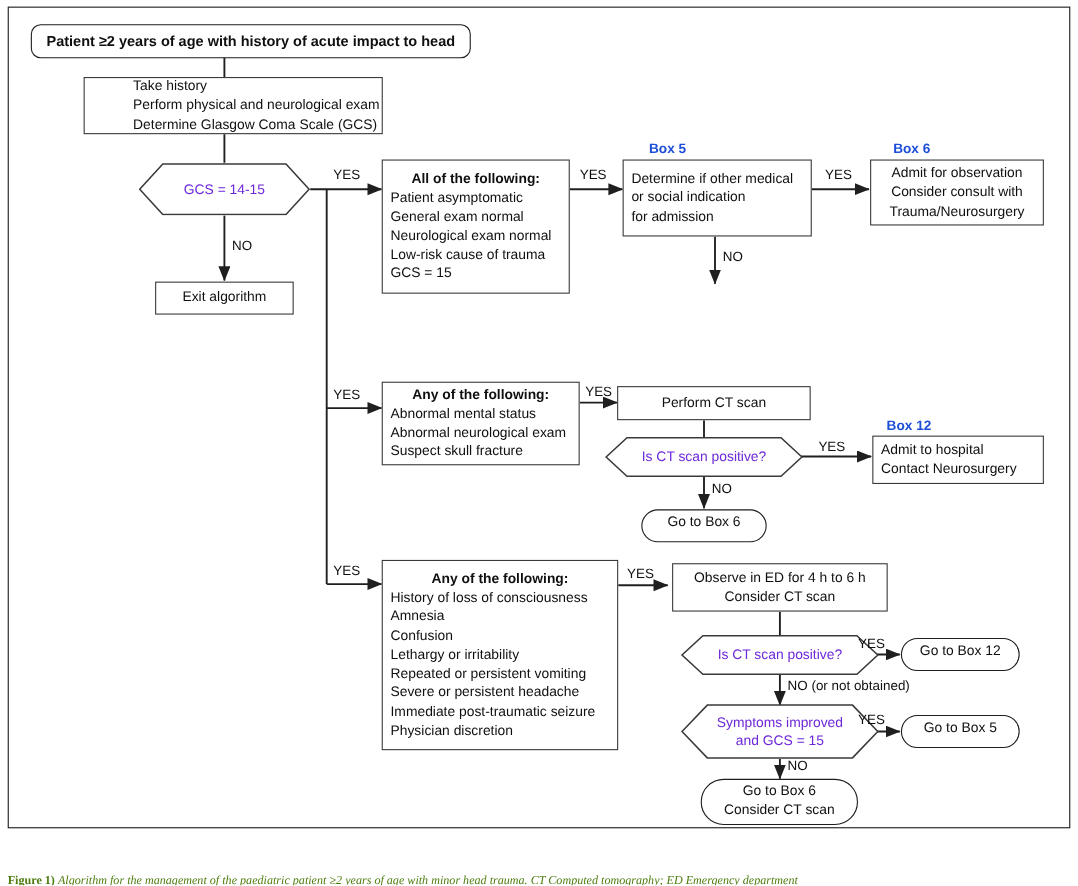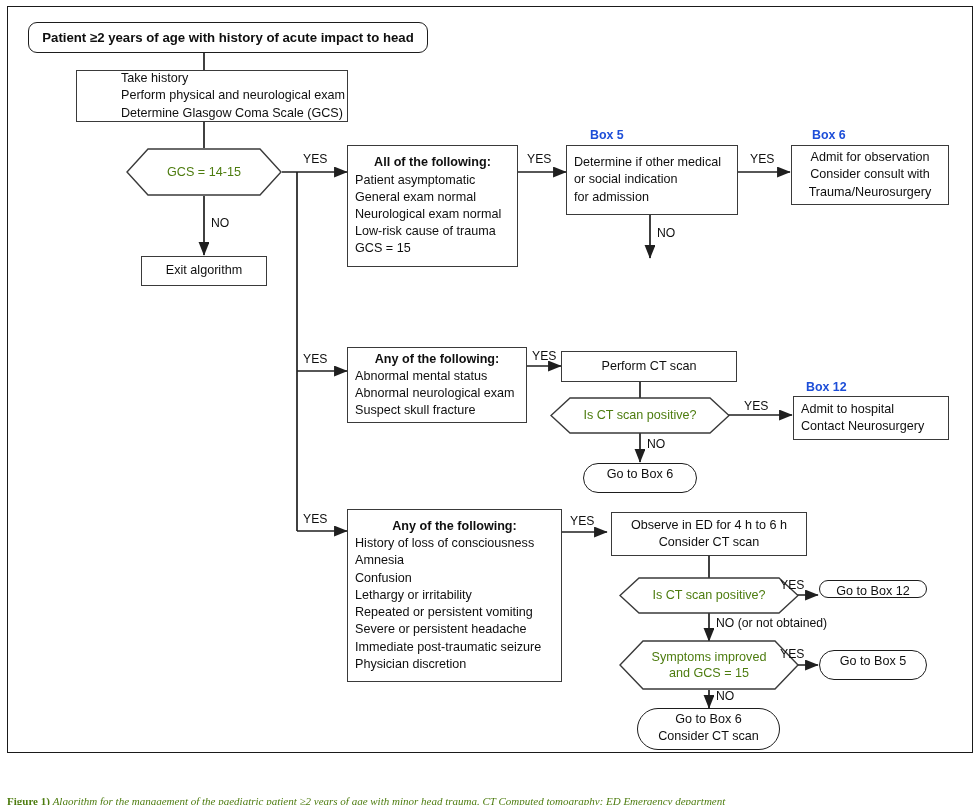--- a/index.html
+++ b/index.html
@@ -73,21 +73,21 @@
 
   
   .hex {
     position: absolute;
     display: flex;
     align-items: center;
     justify-content: center;
     text-align: center;
     font-size: 12.6px;
     line-height: 16.4px;
-    color: #4d7c0f;
+    color: #6d28d9;
   }
   .hex .hex-svg { position: absolute; left: 0; top: 0; }
   .hex .hex-label {
     position: relative;
     z-index: 2;
     padding: 0 10px;
     white-space: pre-line;
   }
 
   
@@ -266,21 +266,21 @@
     <span class="ln">Consider CT scan</span>
   </div>
 
   <div class="hex" style="left:619px; top:577px; width:180px; height:37px;">
     <svg class="hex-svg" width="180" height="37" viewBox="0 0 180 37" xmlns="http://www.w3.org/2000/svg">
       <polygon points="20,1 160,1 179,18.5 160,36 20,36 1,18.5" fill="#ffffff" stroke="#3a3a3a" stroke-width="1.4"></polygon>
     </svg>
     <span class="hex-label">Is CT scan positive?</span>
   </div>
 
-  <div class="node stadium" style="left:819px; top:580px; width:108px; height:18px;">
+  <div class="node stadium" style="left:819px; top:580px; width:108px; height:30px;">
     <span class="ln">Go to Box 12</span>
   </div>
 
   <div class="hex" style="left:619px; top:640px; width:180px; height:50px;">
     <svg class="hex-svg" width="180" height="50" viewBox="0 0 180 50" xmlns="http://www.w3.org/2000/svg">
       <polygon points="24,1 156,1 179,25 156,49 24,49 1,25" fill="#ffffff" stroke="#3a3a3a" stroke-width="1.4"></polygon>
     </svg>
     <span class="hex-label">Symptoms improved
 and GCS = 15</span>
   </div>

